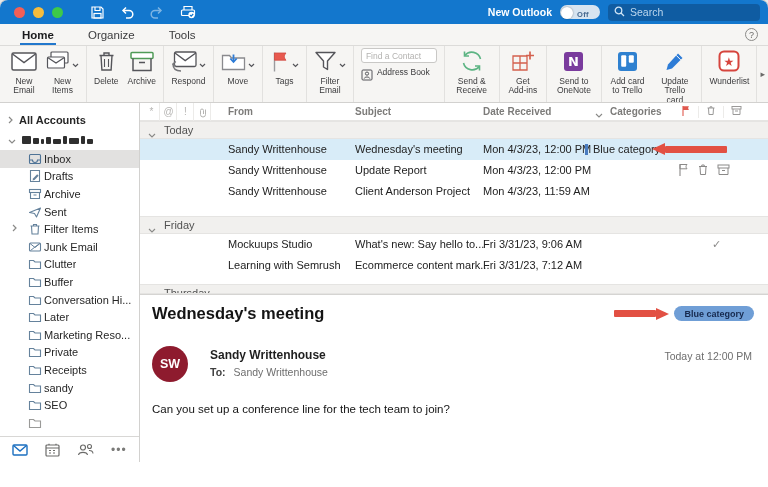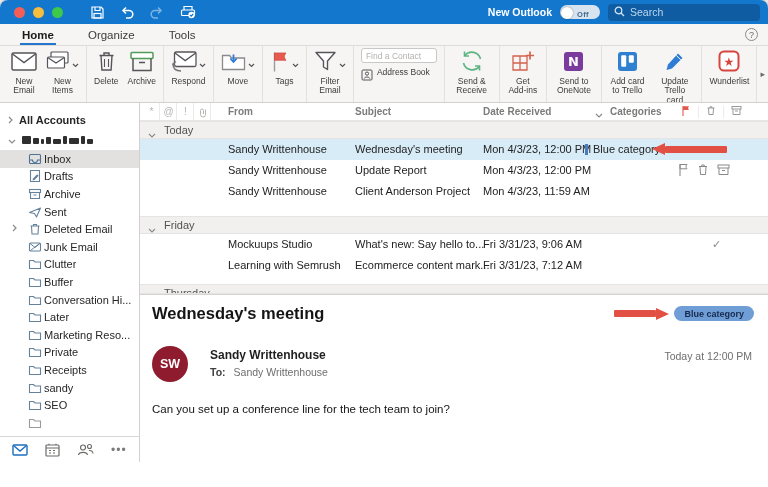--- a/index.html
+++ b/index.html
@@ -448,21 +448,21 @@
               <svg width="5" height="8" viewBox="0 0 5 8">
                 <path d="M1 1l3 3-3 3" fill="none" stroke="#8a8a88" stroke-width="1.2"></path>
               </svg>
             </span>
           <span>
               <svg width="14" height="14" viewBox="0 0 14 14">
                 <path d="M2.5 4h9M5.5 4V2.5h3V4" fill="none" stroke="#65829c" stroke-width="1.1"></path>
                 <path d="M3.5 4l.5 8h6l.5-8" fill="none" stroke="#65829c" stroke-width="1.1"></path>
               </svg>
             </span>
-          <span class="flabel">Deleted Email</span>
+          <span class="flabel">Filter Items</span>
         </div>
         <div class="srow">
           <span>
               <svg width="14" height="14" viewBox="0 0 14 14">
                 <rect x="1.5" y="3" width="11" height="8" rx="1" fill="none" stroke="#65829c" stroke-width="1.1"></rect>
                 <path d="M2 3.5 7 7.5l5-4M2.5 10.5l9-7" fill="none" stroke="#65829c" stroke-width="1"></path>
               </svg>
             </span>
           <span class="flabel">Junk Email</span>
         </div>

